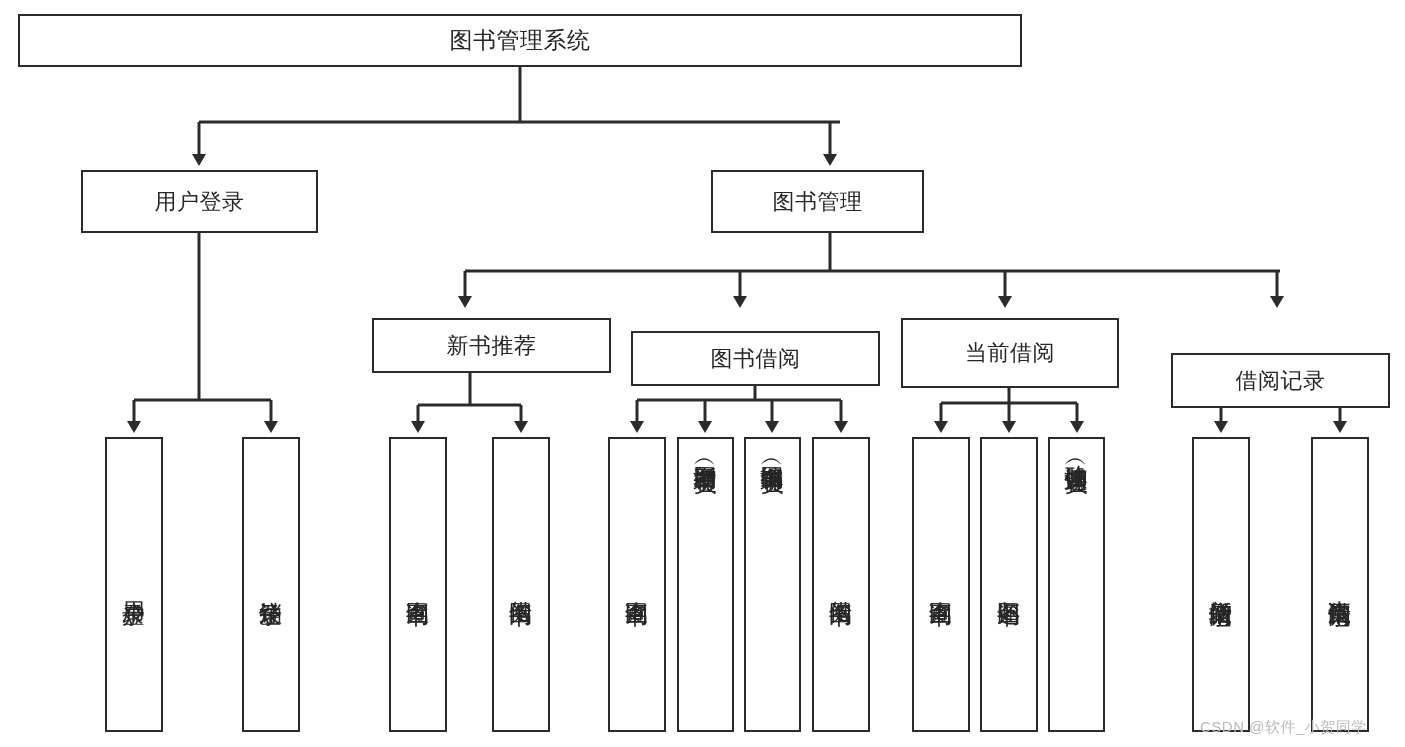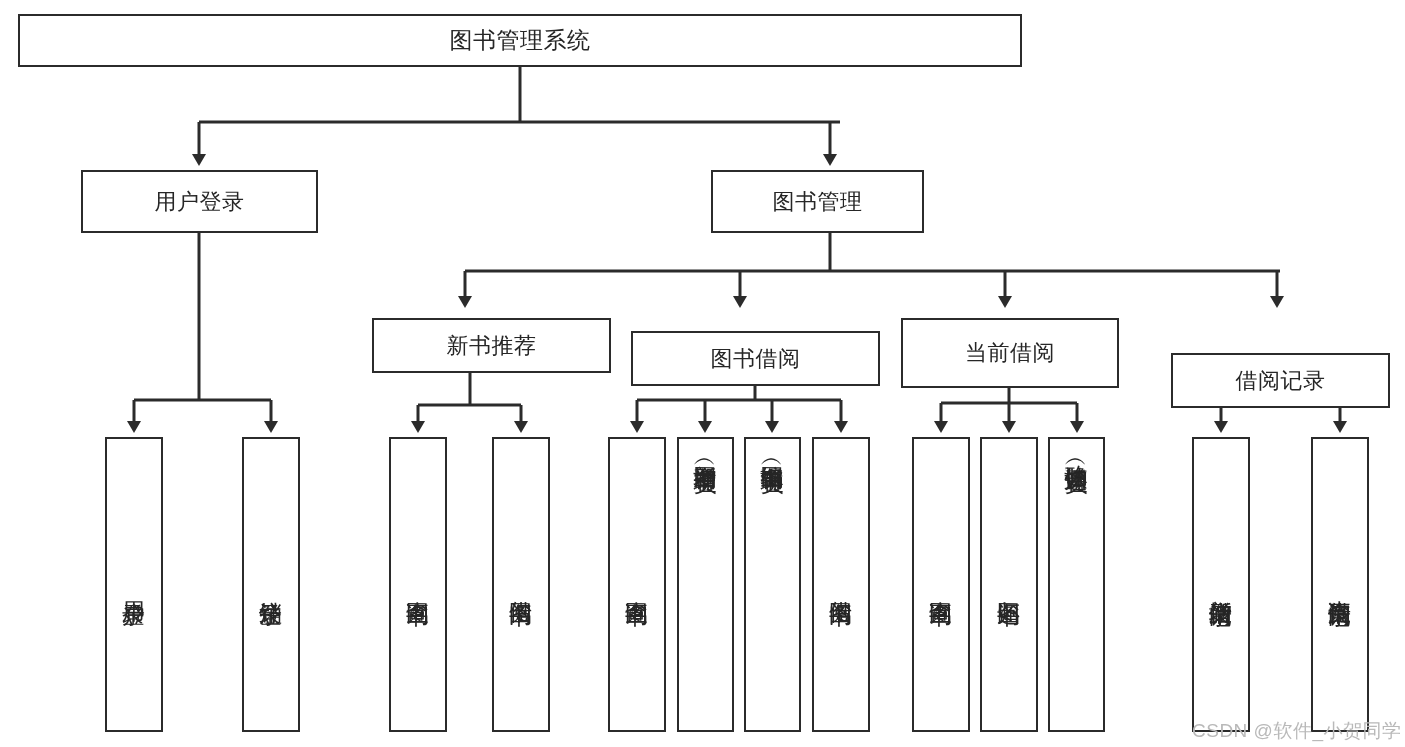--- a/index.html
+++ b/index.html
@@ -60,25 +60,26 @@
     line-height: 1.05;
     letter-spacing: 1px;
     white-space: nowrap;
   }
   .node.leaf.short {
     align-items: center;
     padding-top: 0;
   }
   .watermark {
     position: absolute;
-    font-size: 19px;
+    font-size: 15px;
     color: #b9b9b9;
     white-space: nowrap;
     letter-spacing: 0.5px;
     z-index: 3;
+    margin-left: 8px;
   }
 </style>
 </head>
 <body>
 
 <div id="canvas">
 
   <svg id="edges" viewBox="0 0 1405 747" xmlns="http://www.w3.org/2000/svg">
     <defs>
       <marker id="arrow" markerWidth="12" markerHeight="14" refX="1" refY="7" orient="auto" markerUnits="userSpaceOnUse">

